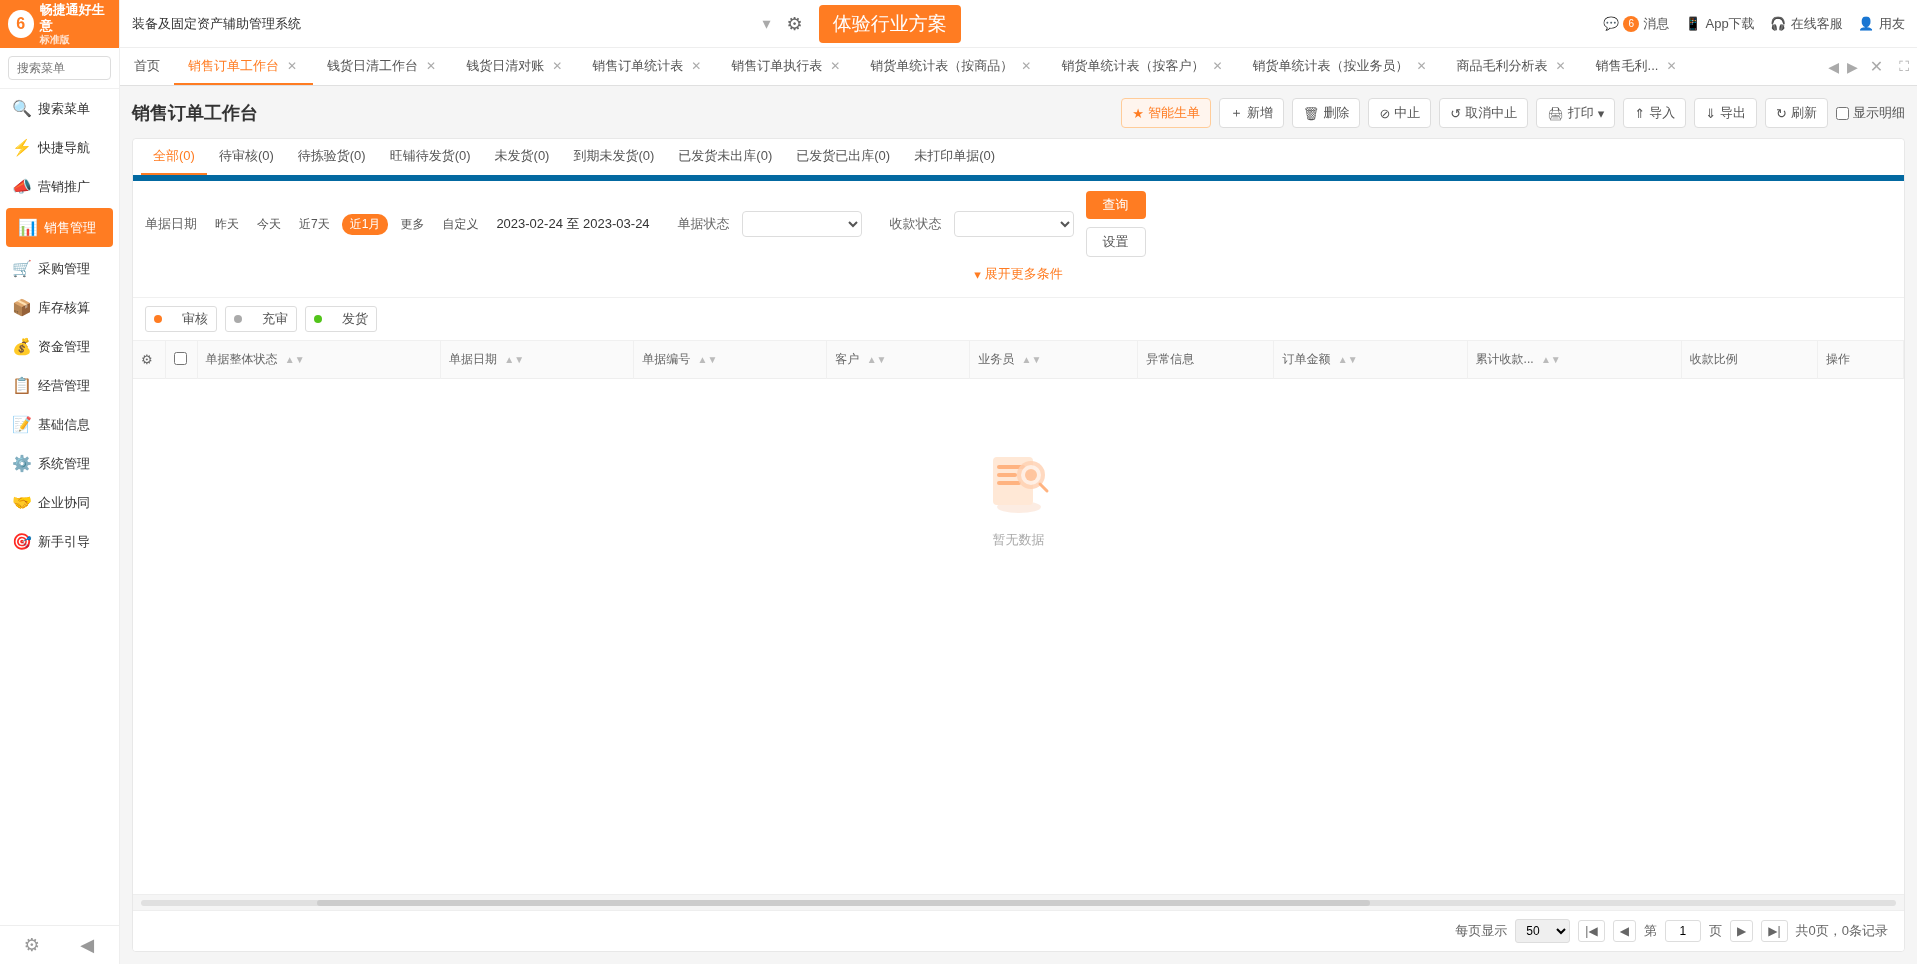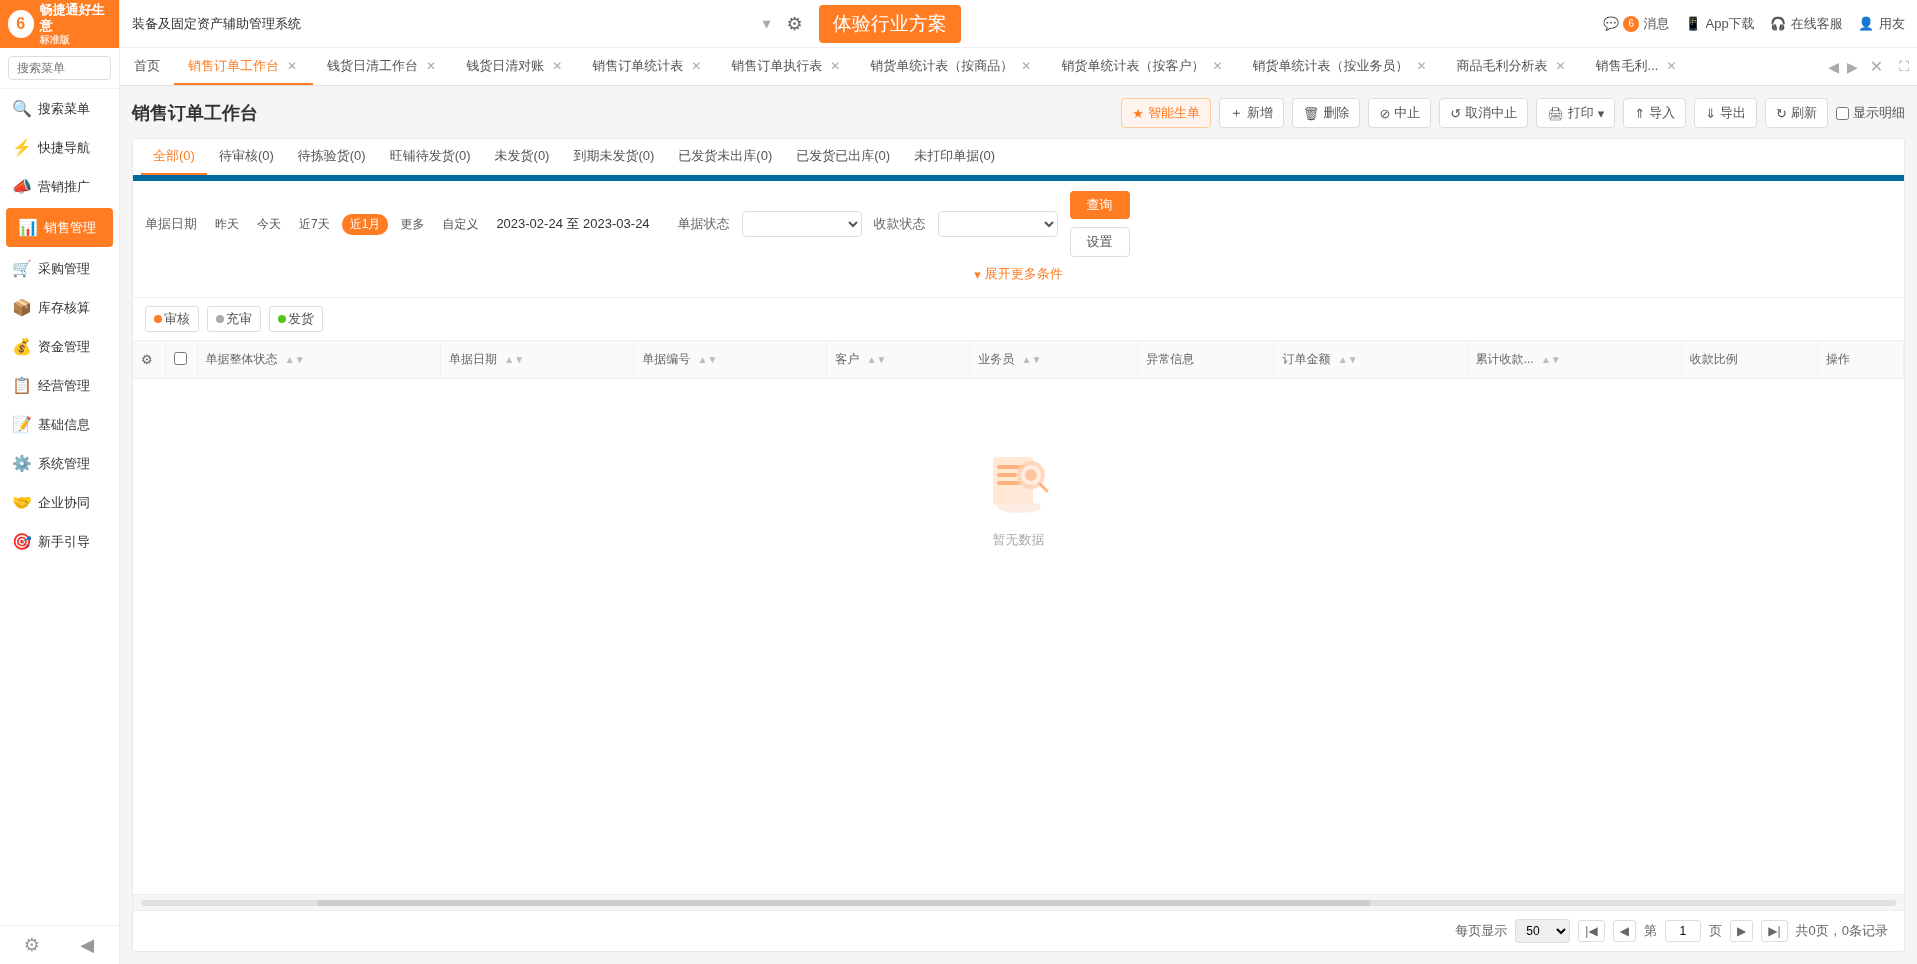--- a/index.html
+++ b/index.html
@@ -351,21 +351,21 @@
     }
     .table-count {
       flex: 1;
       font-size: 13px;
       color: #666;
     }
     .table-count span { color: #ff7c22; font-weight: bold; }
     .table-action-btn {
       display: inline-flex;
       align-items: center;
-      gap: 2px;
+      gap: 20px;
       font-size: 12px;
       cursor: pointer;
       padding: 3px 8px;
       border-radius: 3px;
       border: 1px solid #ddd;
       background: #fff;
       color: #555;
     }
     .table-action-btn .dot { width: 8px; height: 8px; border-radius: 50%; display: inline-block; }
     .dot-orange { background: #ff7c22; }
@@ -697,21 +697,21 @@
             <span class="filter-quick-btn">近7天</span>
             <span class="filter-quick-btn active-orange">近1月</span>
             <span class="filter-quick-btn">更多</span>
             <span class="filter-quick-btn">自定义</span>
           </div>
           <span class="filter-label" style="color:#333">2023-02-24 至 2023-03-24</span>
           <span class="filter-label" style="margin-left:16px">单据状态</span>
           <select class="filter-select">
             <option value=""></option>
           </select>
-          <span class="filter-label" style="">收款状态</span>
+          <span class="filter-label" style="margin-left:16px">收款状态</span>
           <select class="filter-select">
             <option value=""></option>
           </select>
           <div class="query-btn-area">
             <button class="query-btn primary">查询</button>
             <button class="query-btn secondary">设置</button>
           </div>
         </div>
         <div class="expand-btn">
           <span>▾</span>

